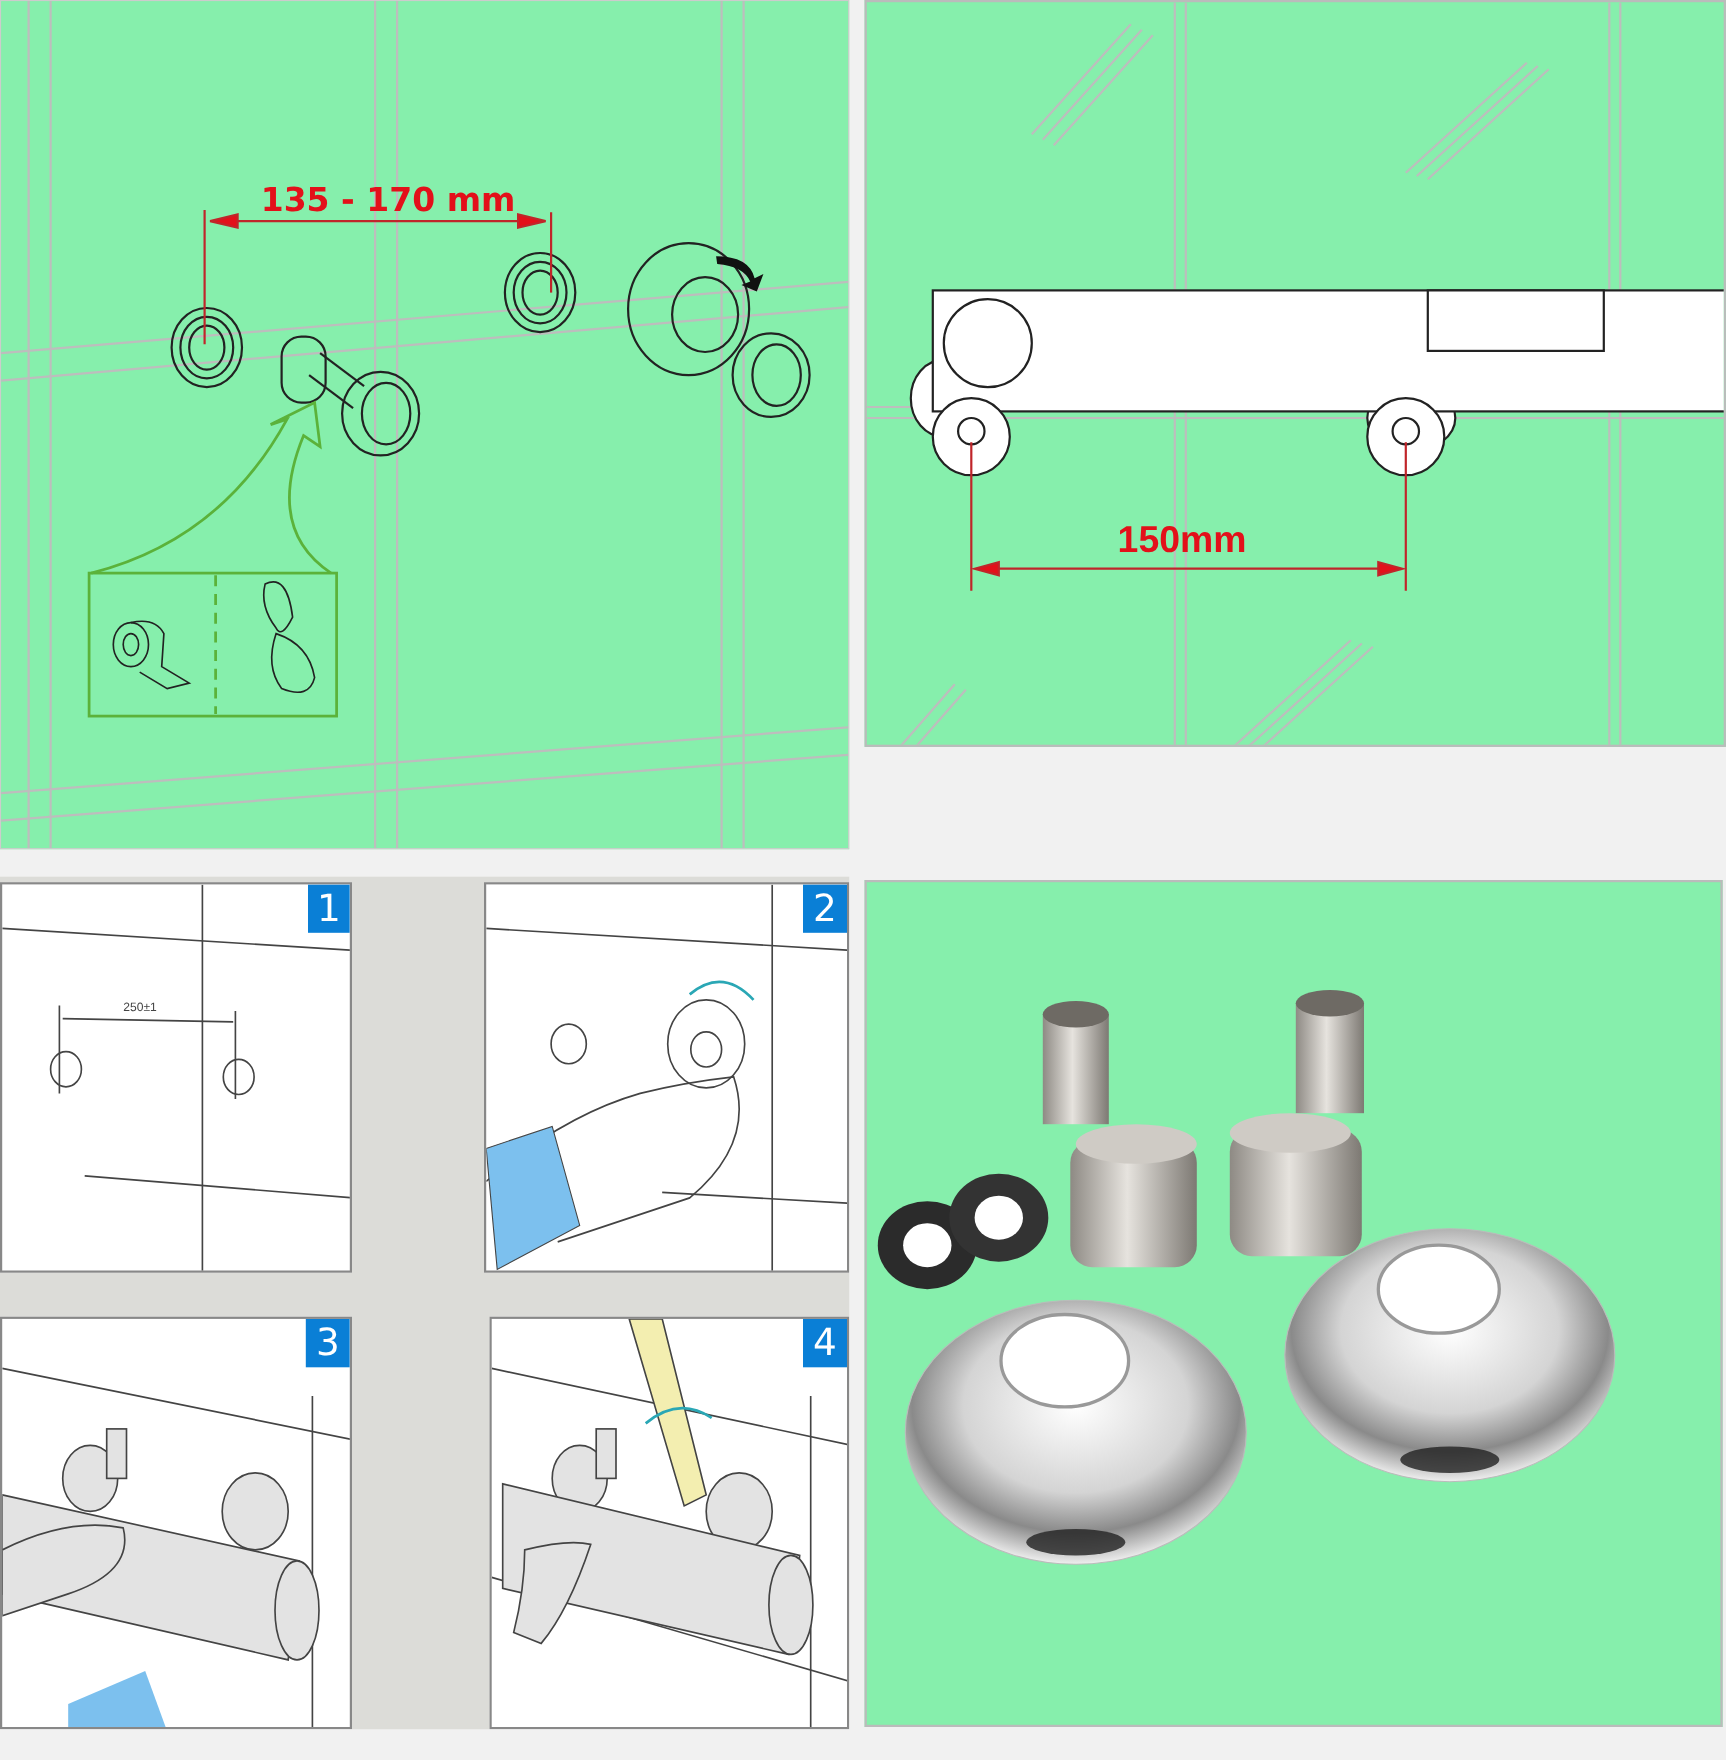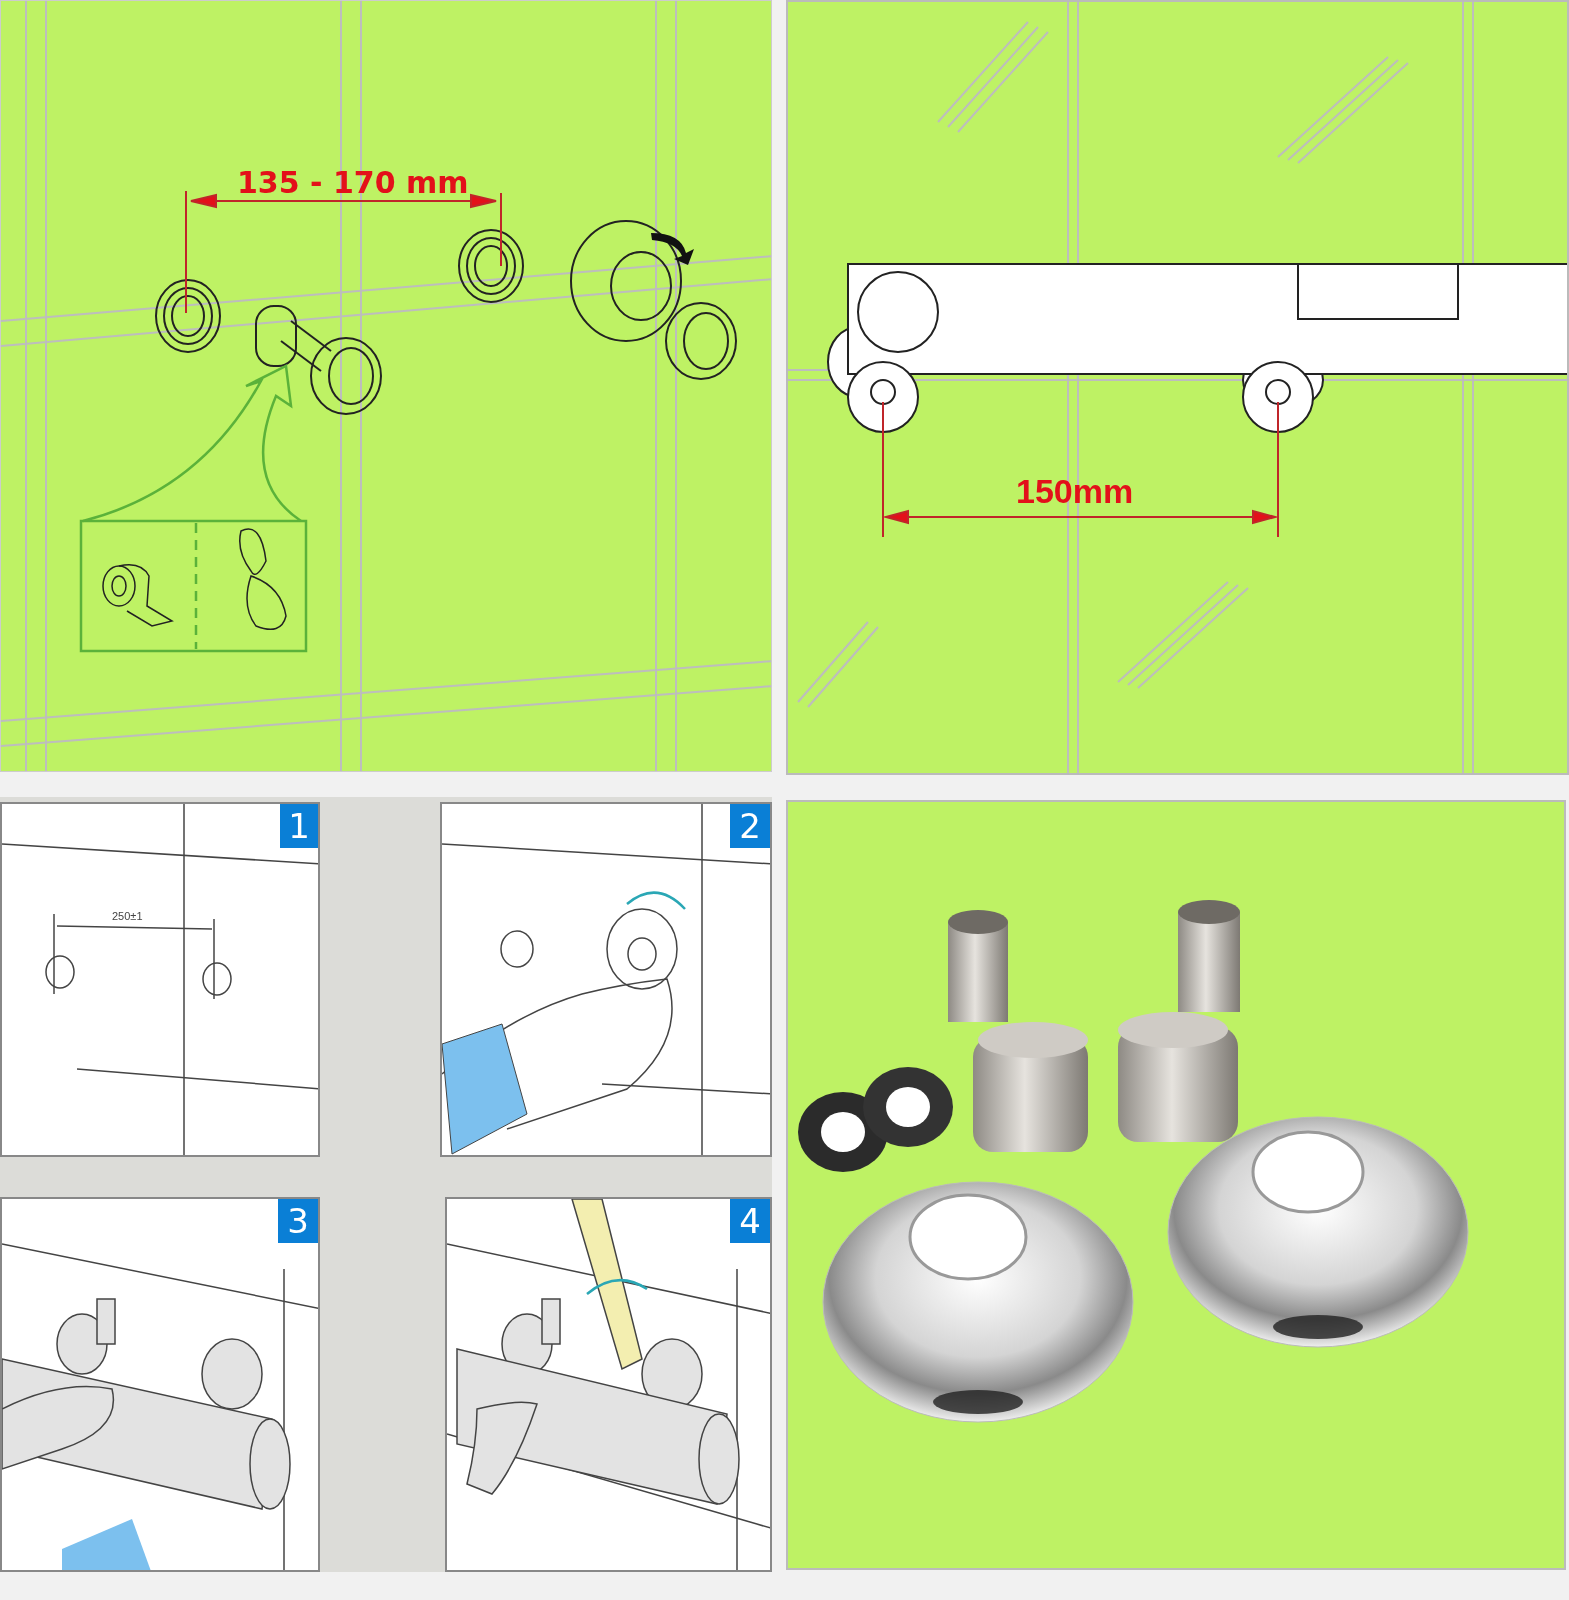--- a/index.html
+++ b/index.html
@@ -1,19 +1,19 @@
 <!DOCTYPE html>
 <html><head>
 <meta charset="utf-8">
 <style>
   html,body{margin:0;padding:0;}
   body{width:1569px;height:1600px;background:#f1f1f1;position:relative;overflow:hidden;font-family:"Liberation Sans",sans-serif;}
-  .panel{position:absolute;background:#bef264;overflow:hidden;}
+  .panel{position:absolute;background:#86efac;overflow:hidden;}
   #p-tl{left:0;top:0;width:772px;height:772px;border:1px solid #ccc;box-sizing:border-box;}
-  #p-tr{left:786px;top:0;width:783px;height:775px;border:2px solid #bbb;box-sizing:border-box;}
+  #p-tr{left:786px;top:0;width:783px;height:679px;border:2px solid #bbb;box-sizing:border-box;}
   #p-bl{left:0;top:797px;width:772px;height:775px;background:#dcdcd8;}
   #p-br{left:786px;top:800px;width:780px;height:770px;border:2px solid #bbb;box-sizing:border-box;}
   svg{position:absolute;left:0;top:0;}
   .dim-label{position:absolute;color:#e3101a;font-weight:bold;font-family:"DejaVu Sans",sans-serif;white-space:nowrap;}
   .step{position:absolute;background:#fff;border:2px solid #888;box-sizing:border-box;overflow:hidden;}
   .badge{position:absolute;top:0;right:0;width:40px;height:44px;background:#0a7fd6;color:#fff;font-size:34px;text-align:center;line-height:44px;font-family:"DejaVu Sans",sans-serif;}
   .tiny{position:absolute;font-size:11px;color:#444;}
 </style>
 </head>
 <body>

